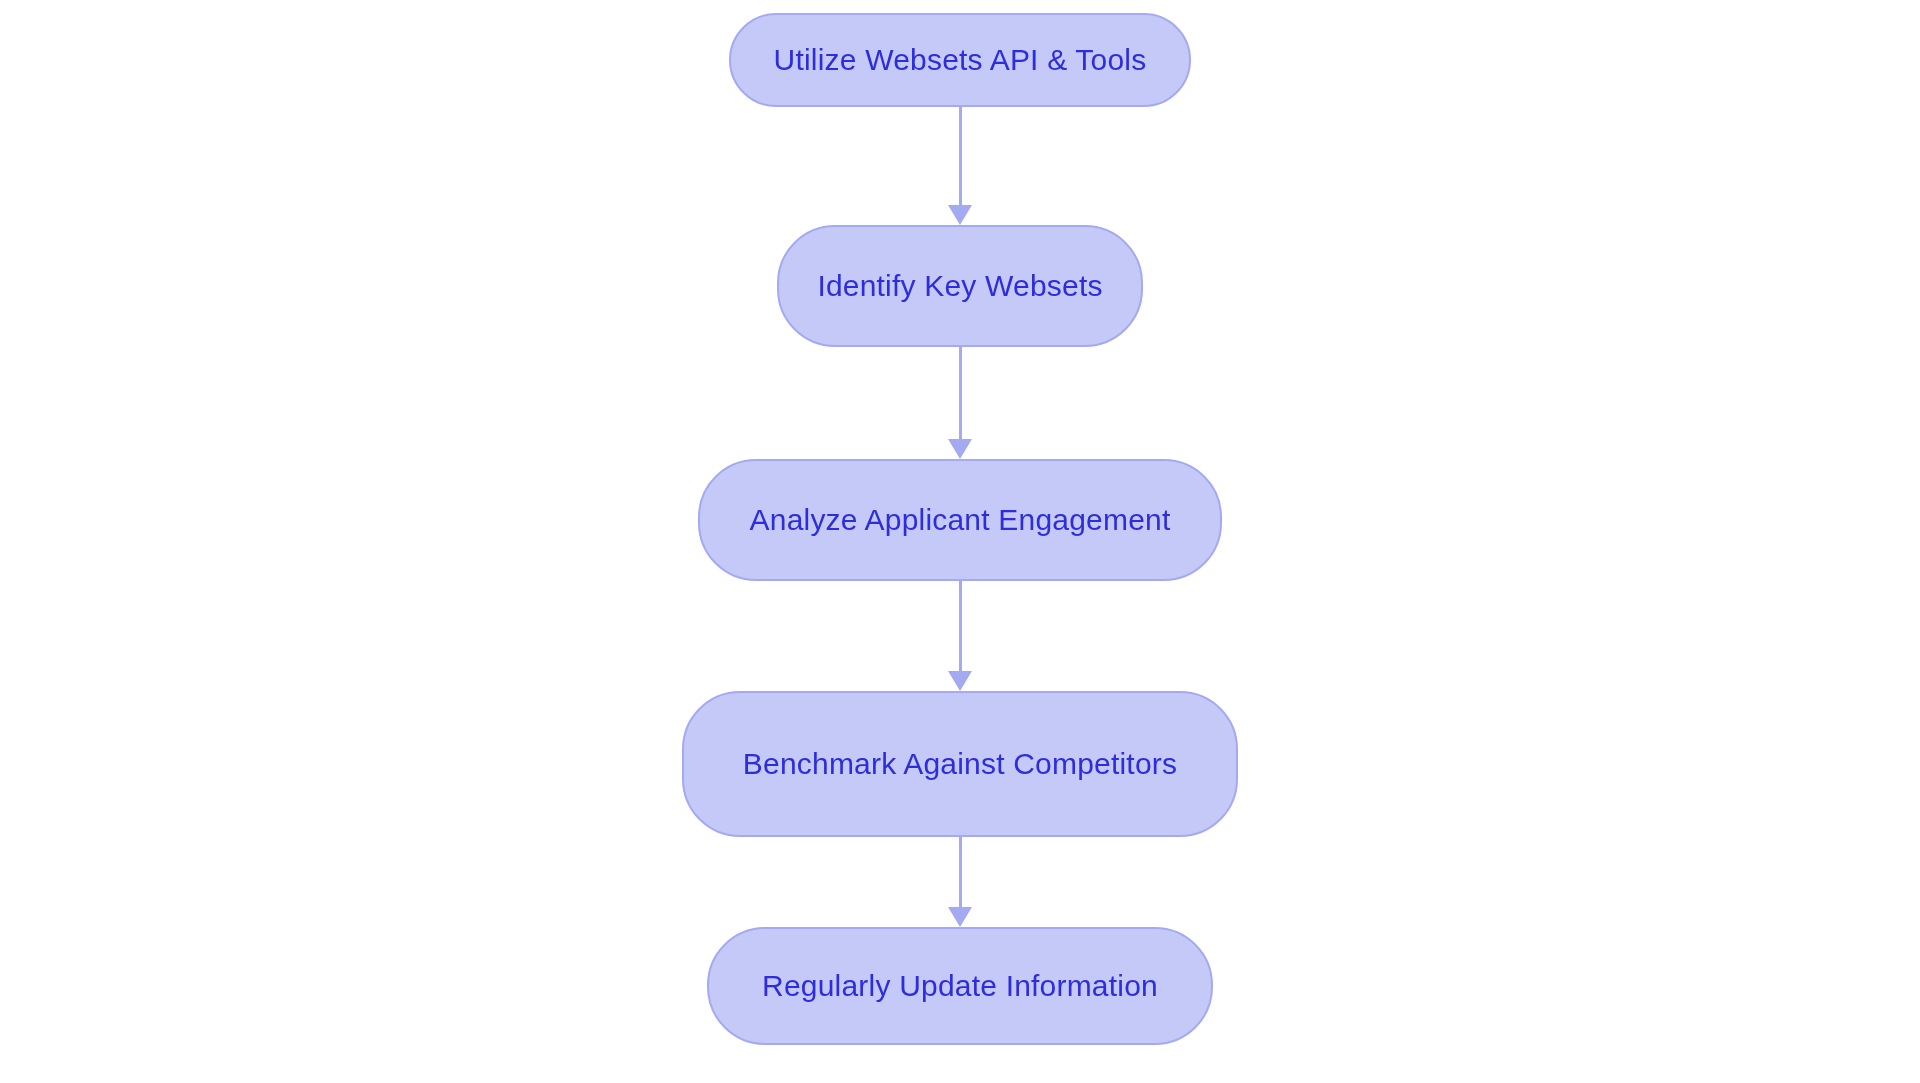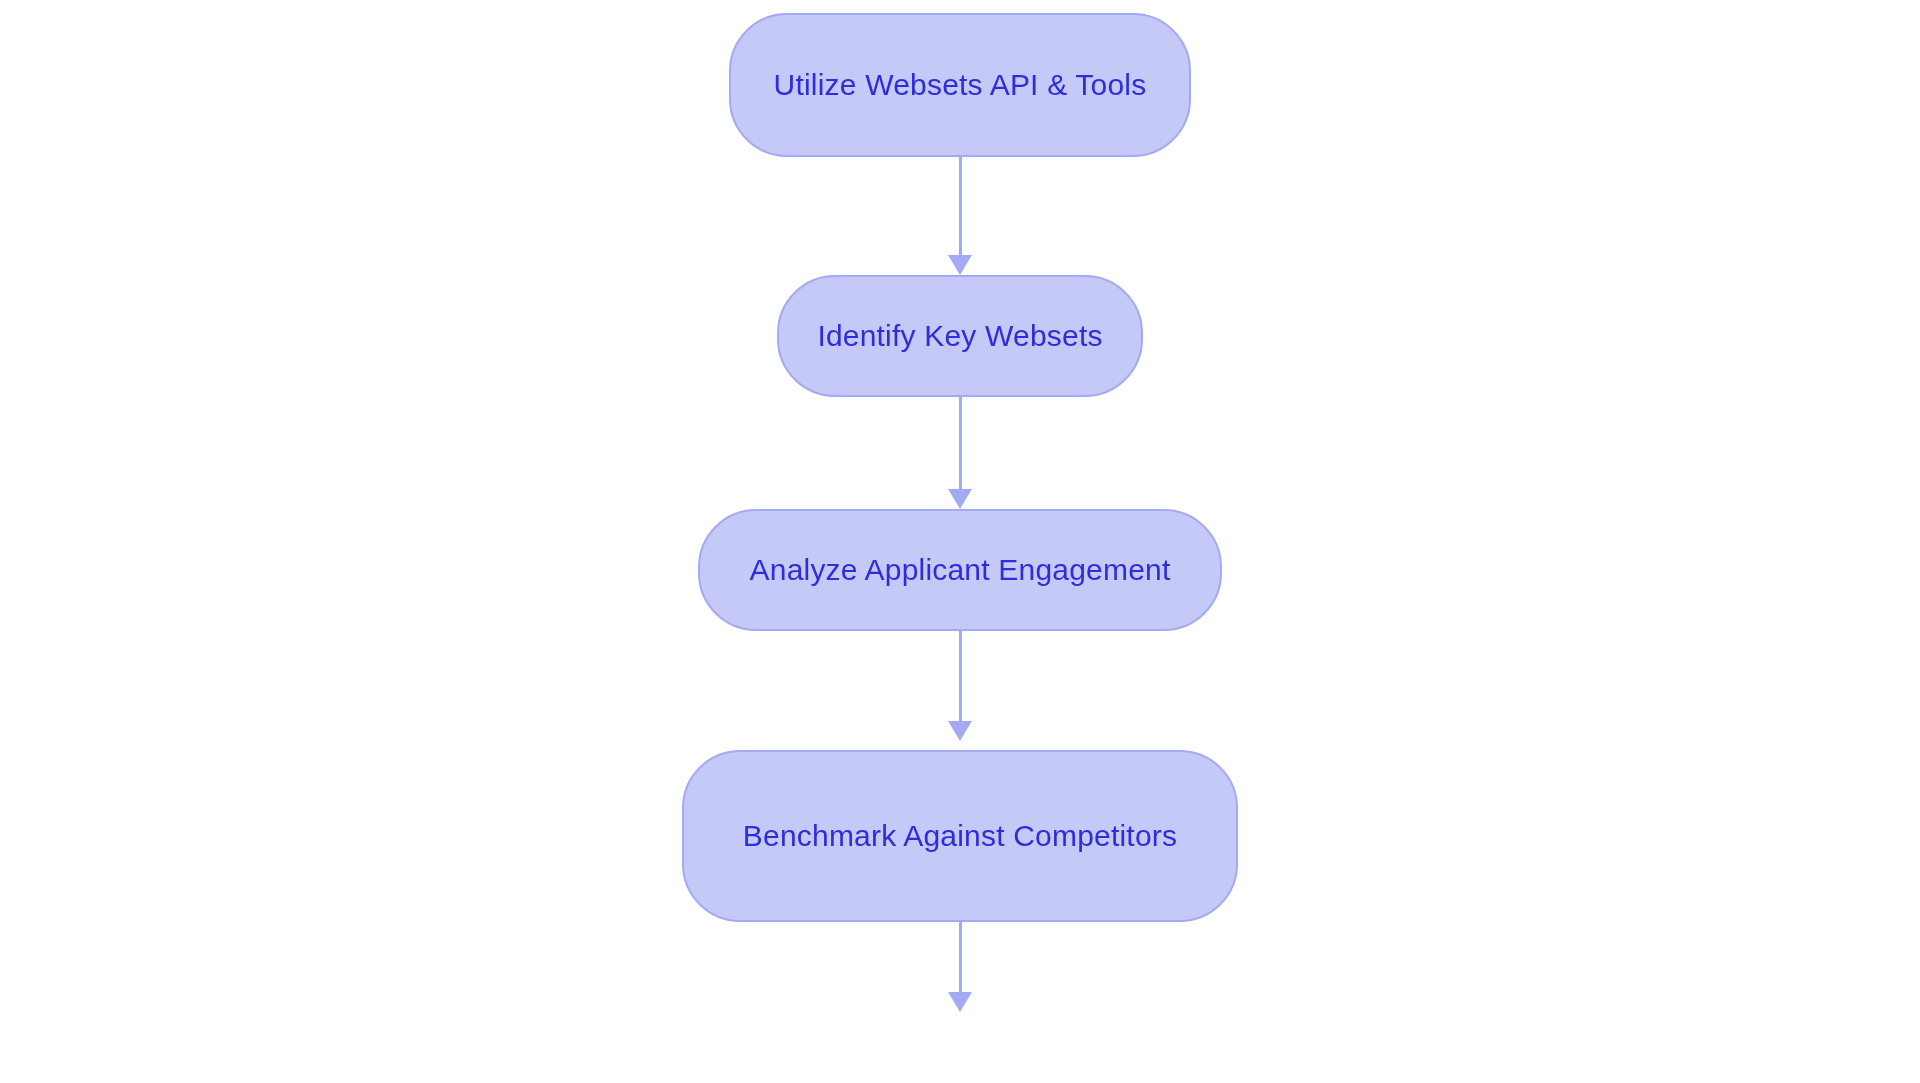--- a/index.html
+++ b/index.html
@@ -51,24 +51,24 @@
     white-space: nowrap;
     padding: 0 46px;
   }
 
   .node-label {
     display: block;
     line-height: 1;
   }
 
   
-  .node.n1 { width: 462px; height: 144px; }
+  .node.n1 { width: 462px; height: 94px; }
   .node.n2 { width: 366px; height: 122px; }
   .node.n3 { width: 524px; height: 122px; text-align: right; }
-  .node.n4 { width: 556px; height: 172px; margin-top: 9px; }
+  .node.n4 { width: 556px; height: 146px; }
   .node.n5 { width: 506px; height: 118px; }
 
   .connector {
     position: relative;
     width: 20px;
     display: flex;
     flex-direction: column;
     align-items: center;
     justify-content: flex-start;
   }
@@ -130,15 +130,18 @@
 
     <div class="node n4">
       <span class="node-label">Benchmark Against Competitors</span>
     </div>
 
     <div class="connector c4">
       <div class="line"></div>
       <div class="arrow-head"></div>
     </div>
 
+    <div class="node n5">
+      <span class="node-label">Regularly Update Information</span>
+    </div>
 
   </div>
 </div>
 
 </body></html>

